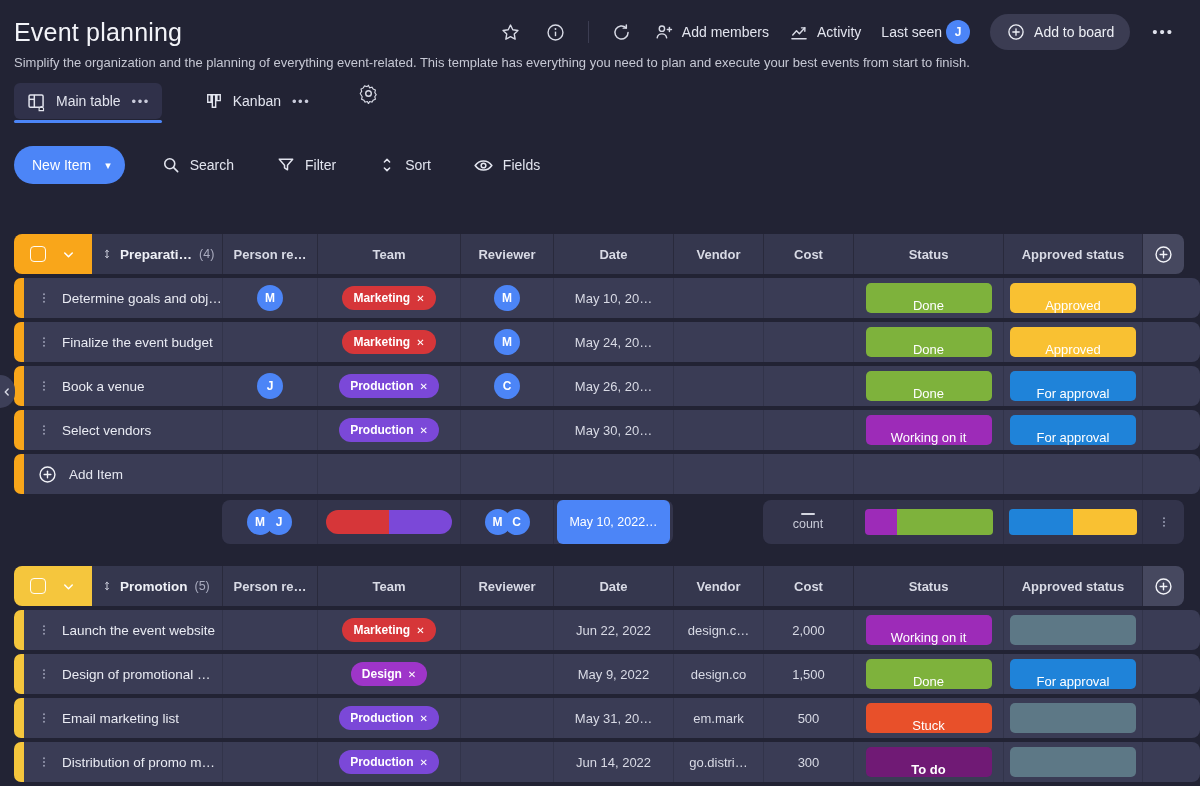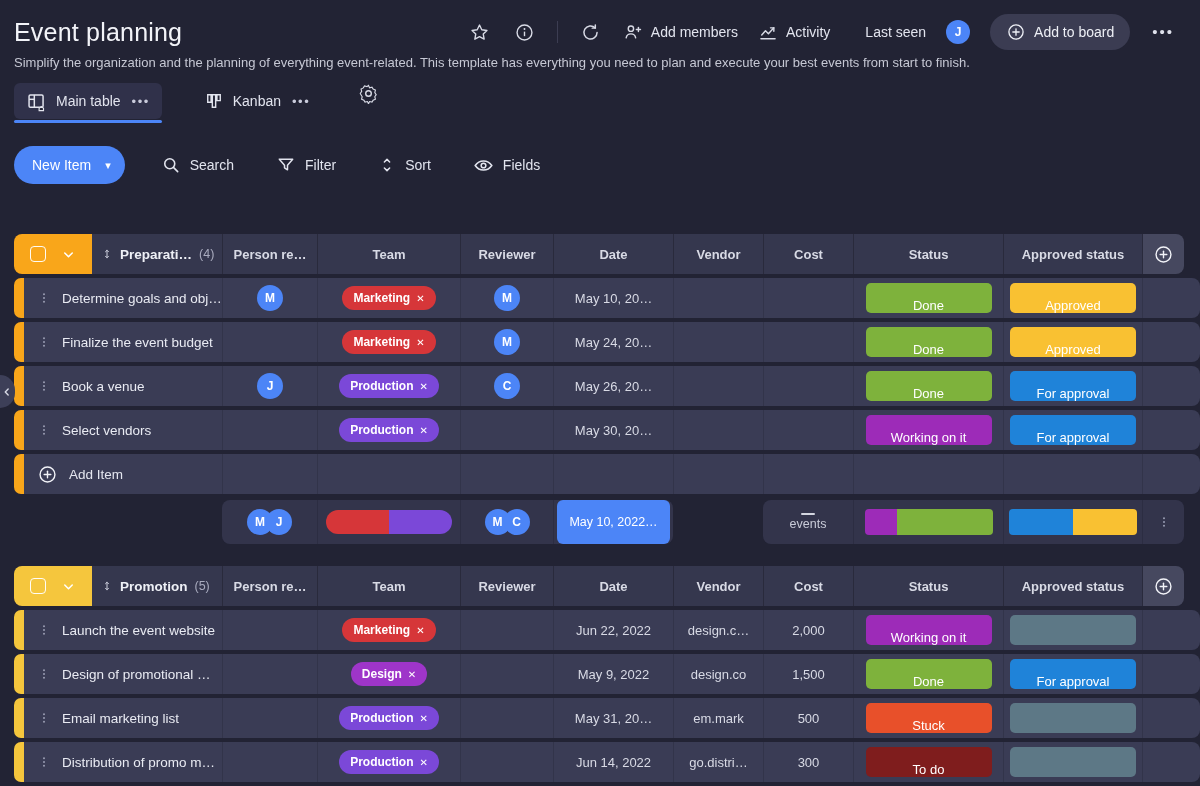--- a/index.html
+++ b/index.html
@@ -10,21 +10,21 @@
     -webkit-font-smoothing:antialiased;
   }
   svg{display:block}
   
   .header-row{display:flex;justify-content:space-between;align-items:center;padding:14px 24px 0 14px;}
   .page-title{font-size:25px;font-weight:500;color:#f2f3f8;margin:0;letter-spacing:.2px;}
   .actions{display:flex;align-items:center;gap:20px;}
   .icon-btn{background:none;border:none;padding:2px;cursor:pointer;display:flex;align-items:center;}
   .v-div{width:1px;height:22px;background:#3c3d52;}
   .action-lbl{display:flex;align-items:center;gap:8px;color:#e2e4ee;font-size:14px;cursor:pointer;}
-  .lastseen{display:flex;align-items:center;gap:20px;color:#e2e4ee;font-size:14px;margin-left:15px;}
+  .lastseen{display:flex;align-items:center;gap:4px;color:#e2e4ee;font-size:14px;}
   .avatar-sm{width:24px;height:24px;border-radius:50%;background:#4c85f7;color:#fff;font-size:12px;font-weight:700;
     display:flex;align-items:center;justify-content:center;}
   .add-board-btn{display:flex;align-items:center;gap:8px;background:#3b3c52;border:none;border-radius:18px;
     height:36px;padding:0 16px;color:#eef0f6;font-size:14px;cursor:pointer;font-family:inherit;}
   .more-dots{color:#dfe1ec;font-size:15px;letter-spacing:2px;line-height:10px;}
   .subtitle{margin:5px 16px 0 14px;font-size:13px;color:#c6c8d4;}
   
   .tabbar{display:flex;align-items:flex-start;gap:30px;margin:13px 14px 0;}
   .tab{display:flex;align-items:center;gap:9px;padding:0 12px;height:36px;border-radius:6px;
     color:#e2e4ee;font-size:14px;cursor:pointer;position:relative;}
@@ -501,21 +501,21 @@
           </div>
           <div class="sum-cell c-date">
             <span class="date-chip">May 10, 2022…</span>
           </div>
         </div>
         <div class="sum-gap"></div>
         <div class="sum-block">
           <div class="sum-cell c-cost">
             <span class="count-wrap">
               <span class="count-dash"></span>
-              <span class="count-lbl">events</span>
+              <span class="count-lbl">count</span>
             </span>
           </div>
           <div class="sum-cell c-status">
             <span class="seg-bar bar-status">
               <span style="width: 25%; background: rgb(157, 43, 184);"></span>
               <span style="width: 75%; background: rgb(126, 178, 60);"></span>
             </span>
           </div>
           <div class="sum-cell c-approved">
             <span class="seg-bar bar-status">
@@ -735,21 +735,21 @@
           <div class="cell c-date">
             <span class="txt-val">Jun 14, 2022</span>
           </div>
           <div class="cell c-vendor">
             <span class="txt-val">go.distri…</span>
           </div>
           <div class="cell c-cost">
             <span class="txt-val">300</span>
           </div>
           <div class="cell c-status">
-            <span class="status-pill" style="background: #7f1d1d;">
+            <span class="status-pill" style="background: #701a75; font-weight: bold;">
               <span>To do</span>
             </span>
           </div>
           <div class="cell c-approved">
             <span class="status-pill" style="background: rgb(93, 120, 134);"></span>
           </div>
           <div class="cell c-plus last"></div>
         </div>
       </div>
     </section>

